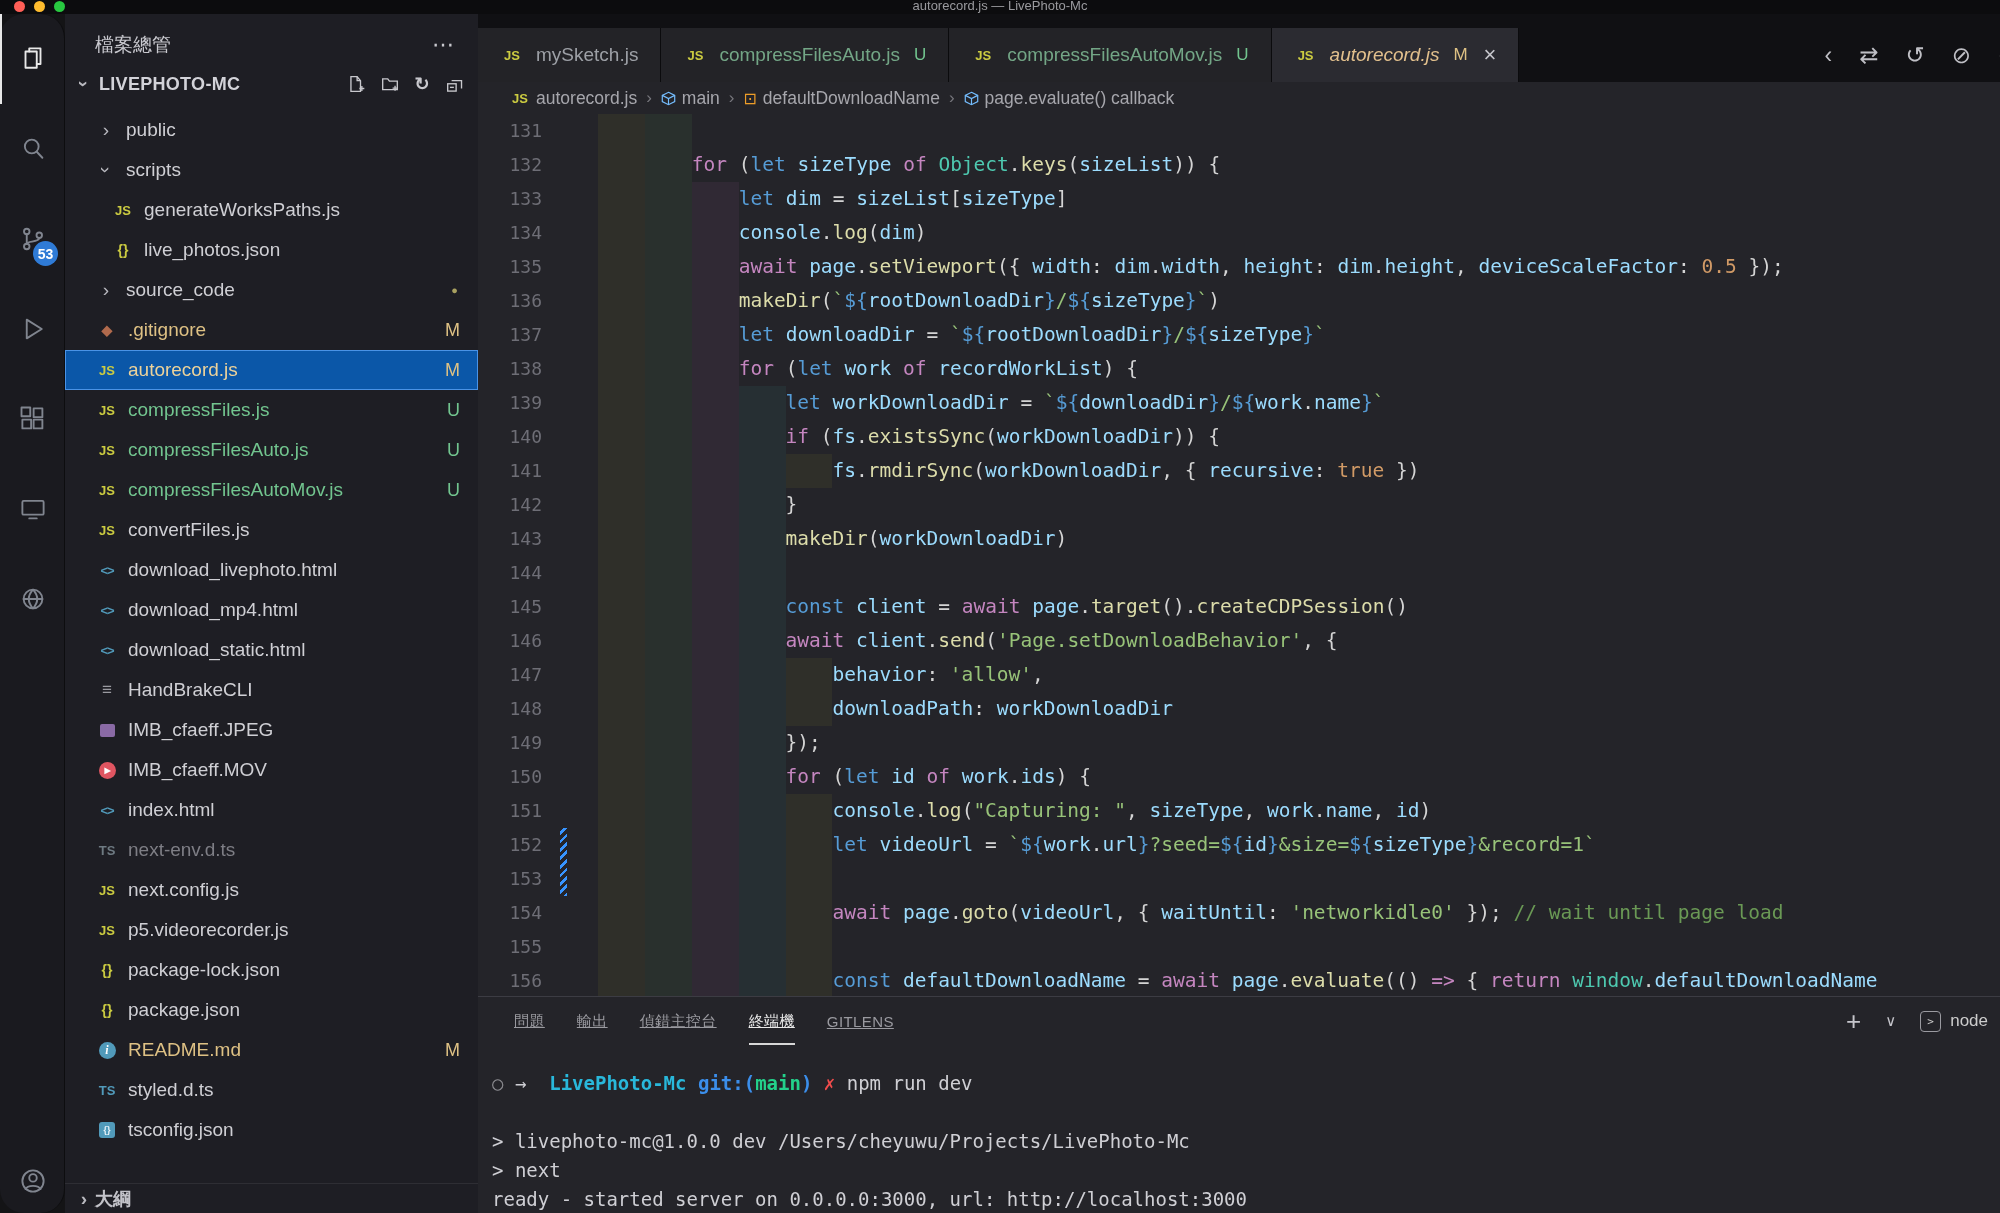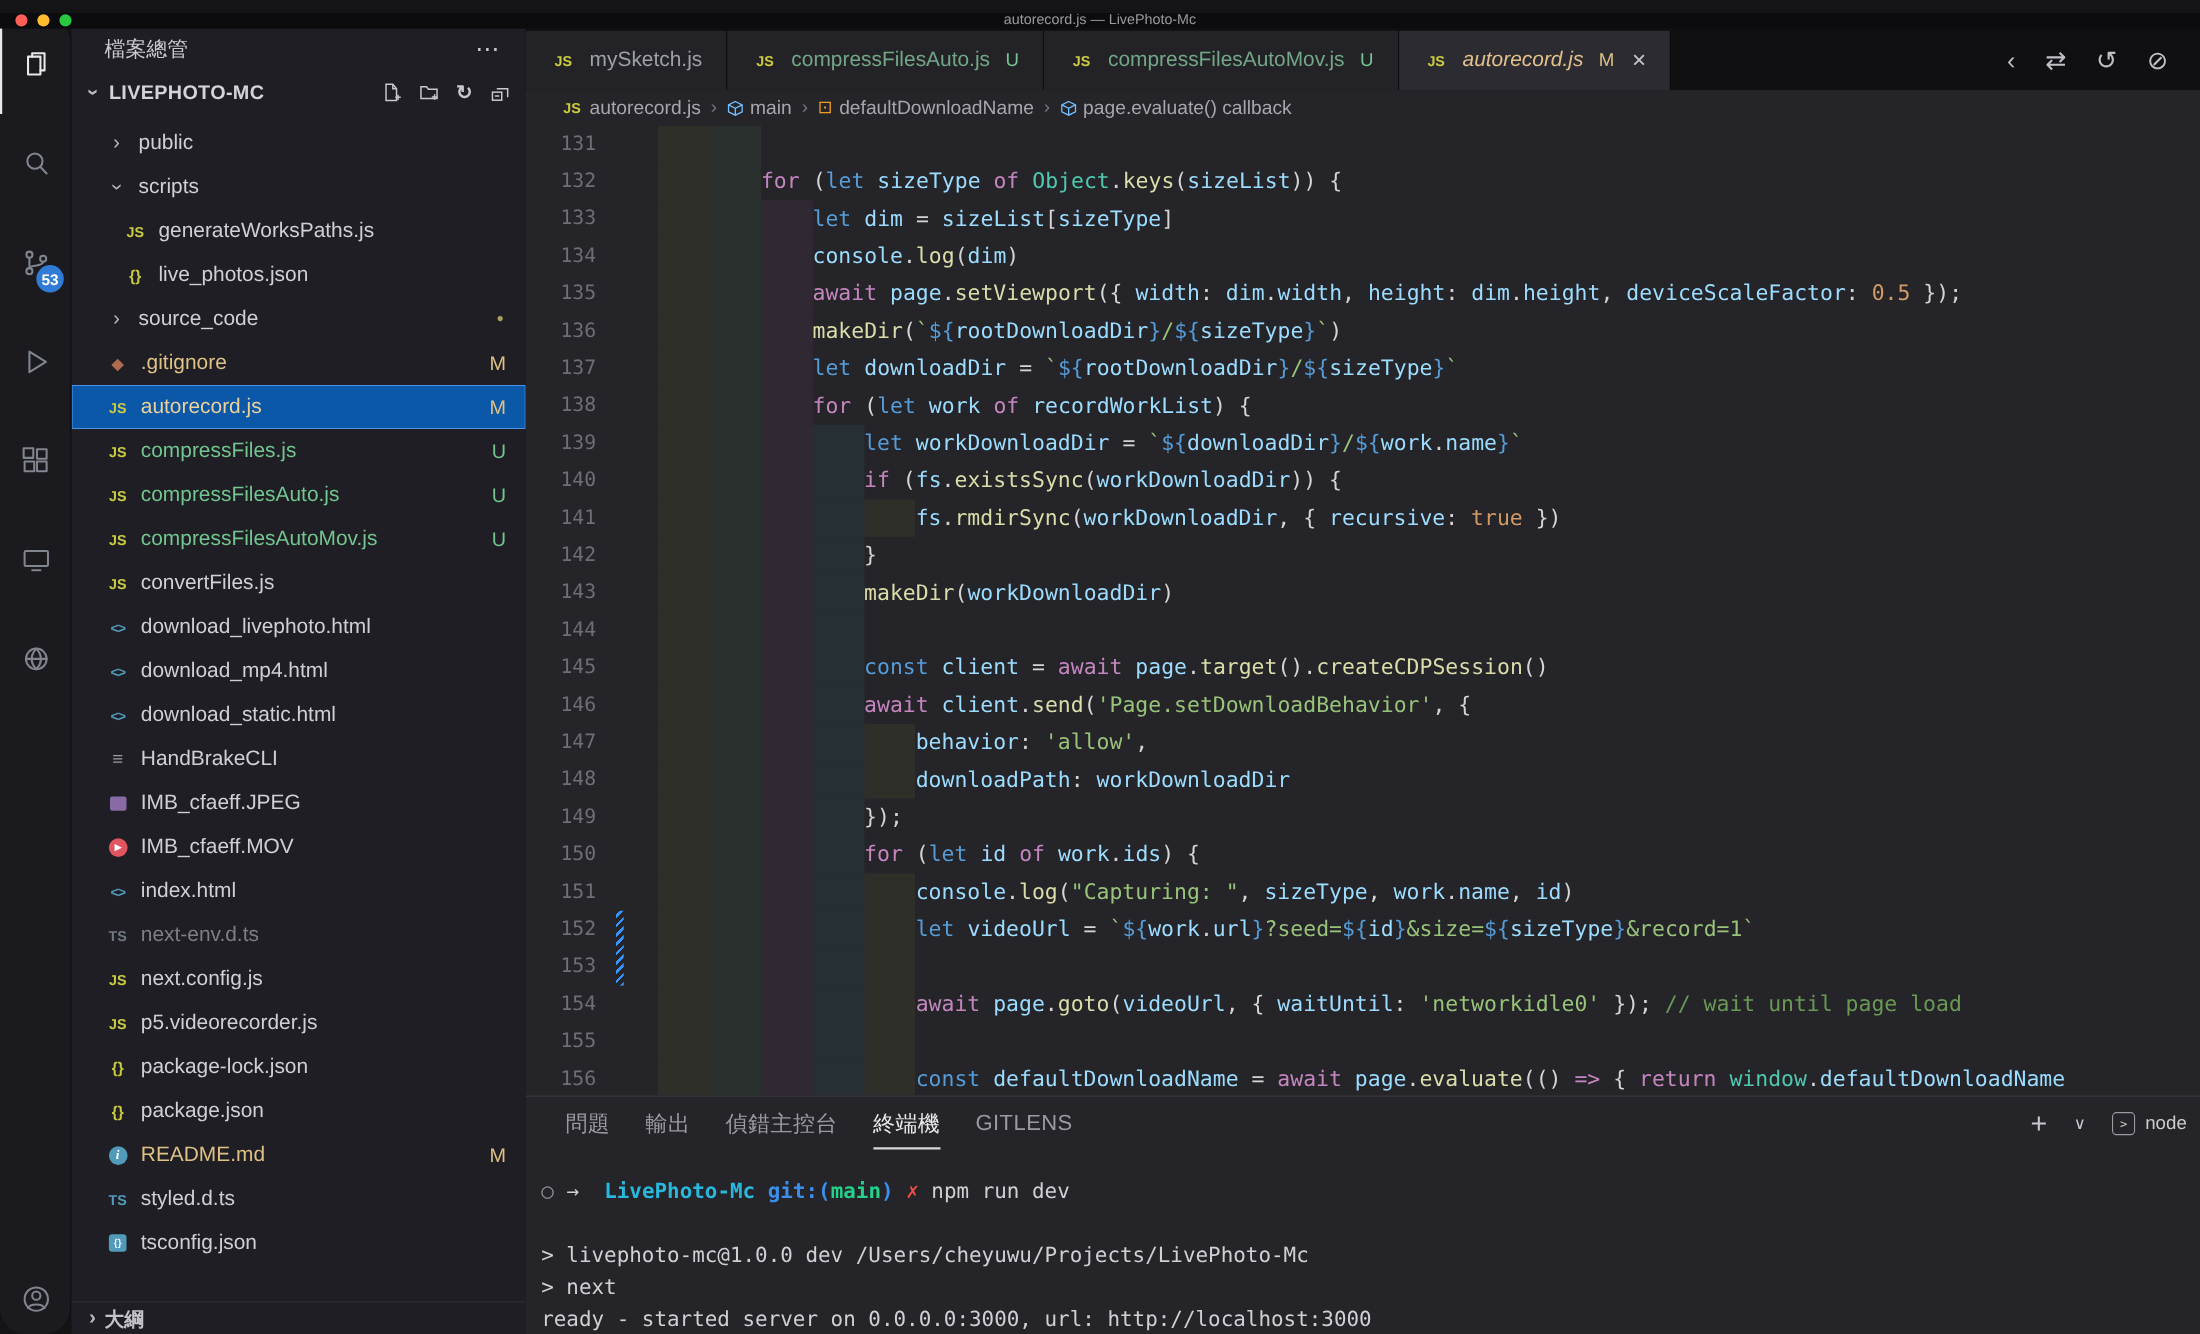--- a/index.html
+++ b/index.html
@@ -1,21 +1,21 @@
 <!DOCTYPE html>
 <html><head>
 <meta charset="utf-8">
 <style>
   *{margin:0;padding:0;box-sizing:border-box;}
   html,body{width:2000px;height:1213px;overflow:hidden;background:#141416;}
   body{font-family:"Liberation Sans",sans-serif;}
   #app{position:relative;width:2000px;height:1213px;background:#141416;overflow:hidden;}
 
   
-  #titlebar{position:absolute;left:0;top:12px;right:0;height:14px;background:#0c0c0e;z-index:20;overflow:hidden;}
+  #titlebar{position:absolute;left:0;top:0;right:0;height:14px;background:#0c0c0e;z-index:20;overflow:hidden;}
   .lights{position:absolute;left:14px;top:1px;display:flex;gap:9px;}
   .light{width:11px;height:11px;border-radius:50%;}
   .l-red{background:#ff5f57}.l-yellow{background:#febc2e}.l-green{background:#28c840}
   #win-title{position:absolute;left:0;right:0;top:-2px;text-align:center;font-size:13px;color:#9a9a9e;}
 
   
   #activitybar{position:absolute;left:0;top:14px;width:65px;bottom:0;background:#1a1a1f;border-right:1px solid #0d0d0f;border-radius:24px;}
   .act-item{position:relative;width:65px;height:90px;display:flex;align-items:center;justify-content:center;color:#80858f;cursor:pointer;}
   .act-item.active{color:#e8e8e8;box-shadow:inset 2px 0 0 #e8e8e8;}
   .act-item .ico svg{display:block;}
@@ -103,21 +103,21 @@
   .tk-num{color:#d19a66;}
   .tk-cls{color:#4ec9b0;}
   .tk-var{color:#9cdcfe;}
   .tk-pun{color:#d4d4d4;}
   .tk-com{color:#6a9955;}
   .tk-int{color:#569cd6;}
 
   
   #panel{position:absolute;left:0;right:0;top:982px;bottom:0;background:#242429;border-top:1px solid #3c3c43;}
   #panel-header{display:flex;align-items:center;height:48px;padding-left:36px;}
-  .ptab{margin-right:32px;height:48px;display:flex;align-items:center;font-size:20px;color:#9a9aa0;cursor:pointer;letter-spacing:.4px;}
+  .ptab{margin-right:32px;height:48px;display:flex;align-items:center;font-size:15px;color:#9a9aa0;cursor:pointer;letter-spacing:.4px;text-decoration:underline;}
   .ptab.active{color:#e9e9e9;box-shadow:inset 0 -2px 0 #d7d7d7;}
   #panel-actions{margin-left:auto;display:flex;align-items:center;gap:24px;padding-right:12px;color:#c6c6cc;}
   .pa-plus{font-size:26px;cursor:pointer;line-height:1;}
   .pa-chev{font-size:15px;cursor:pointer;color:#c6c6cc;}
   .term-item{display:flex;align-items:center;gap:9px;font-size:17px;color:#cccccc;cursor:pointer;}
   .term-box{width:21px;height:21px;border:1.5px solid #9a9aa0;border-radius:4px;display:flex;align-items:center;justify-content:center;font-size:11px;color:#cccccc;font-family:"DejaVu Sans Mono",monospace;}
   #term{padding:24px 0 0 14px;font-family:"DejaVu Sans Mono",monospace;font-size:19px;overflow:hidden;height:169px;}
   .tl{height:29px;line-height:29px;white-space:pre;}
   .t-dim{color:#8b8b90;}
   .t-fg{color:#cfcfd4;}

